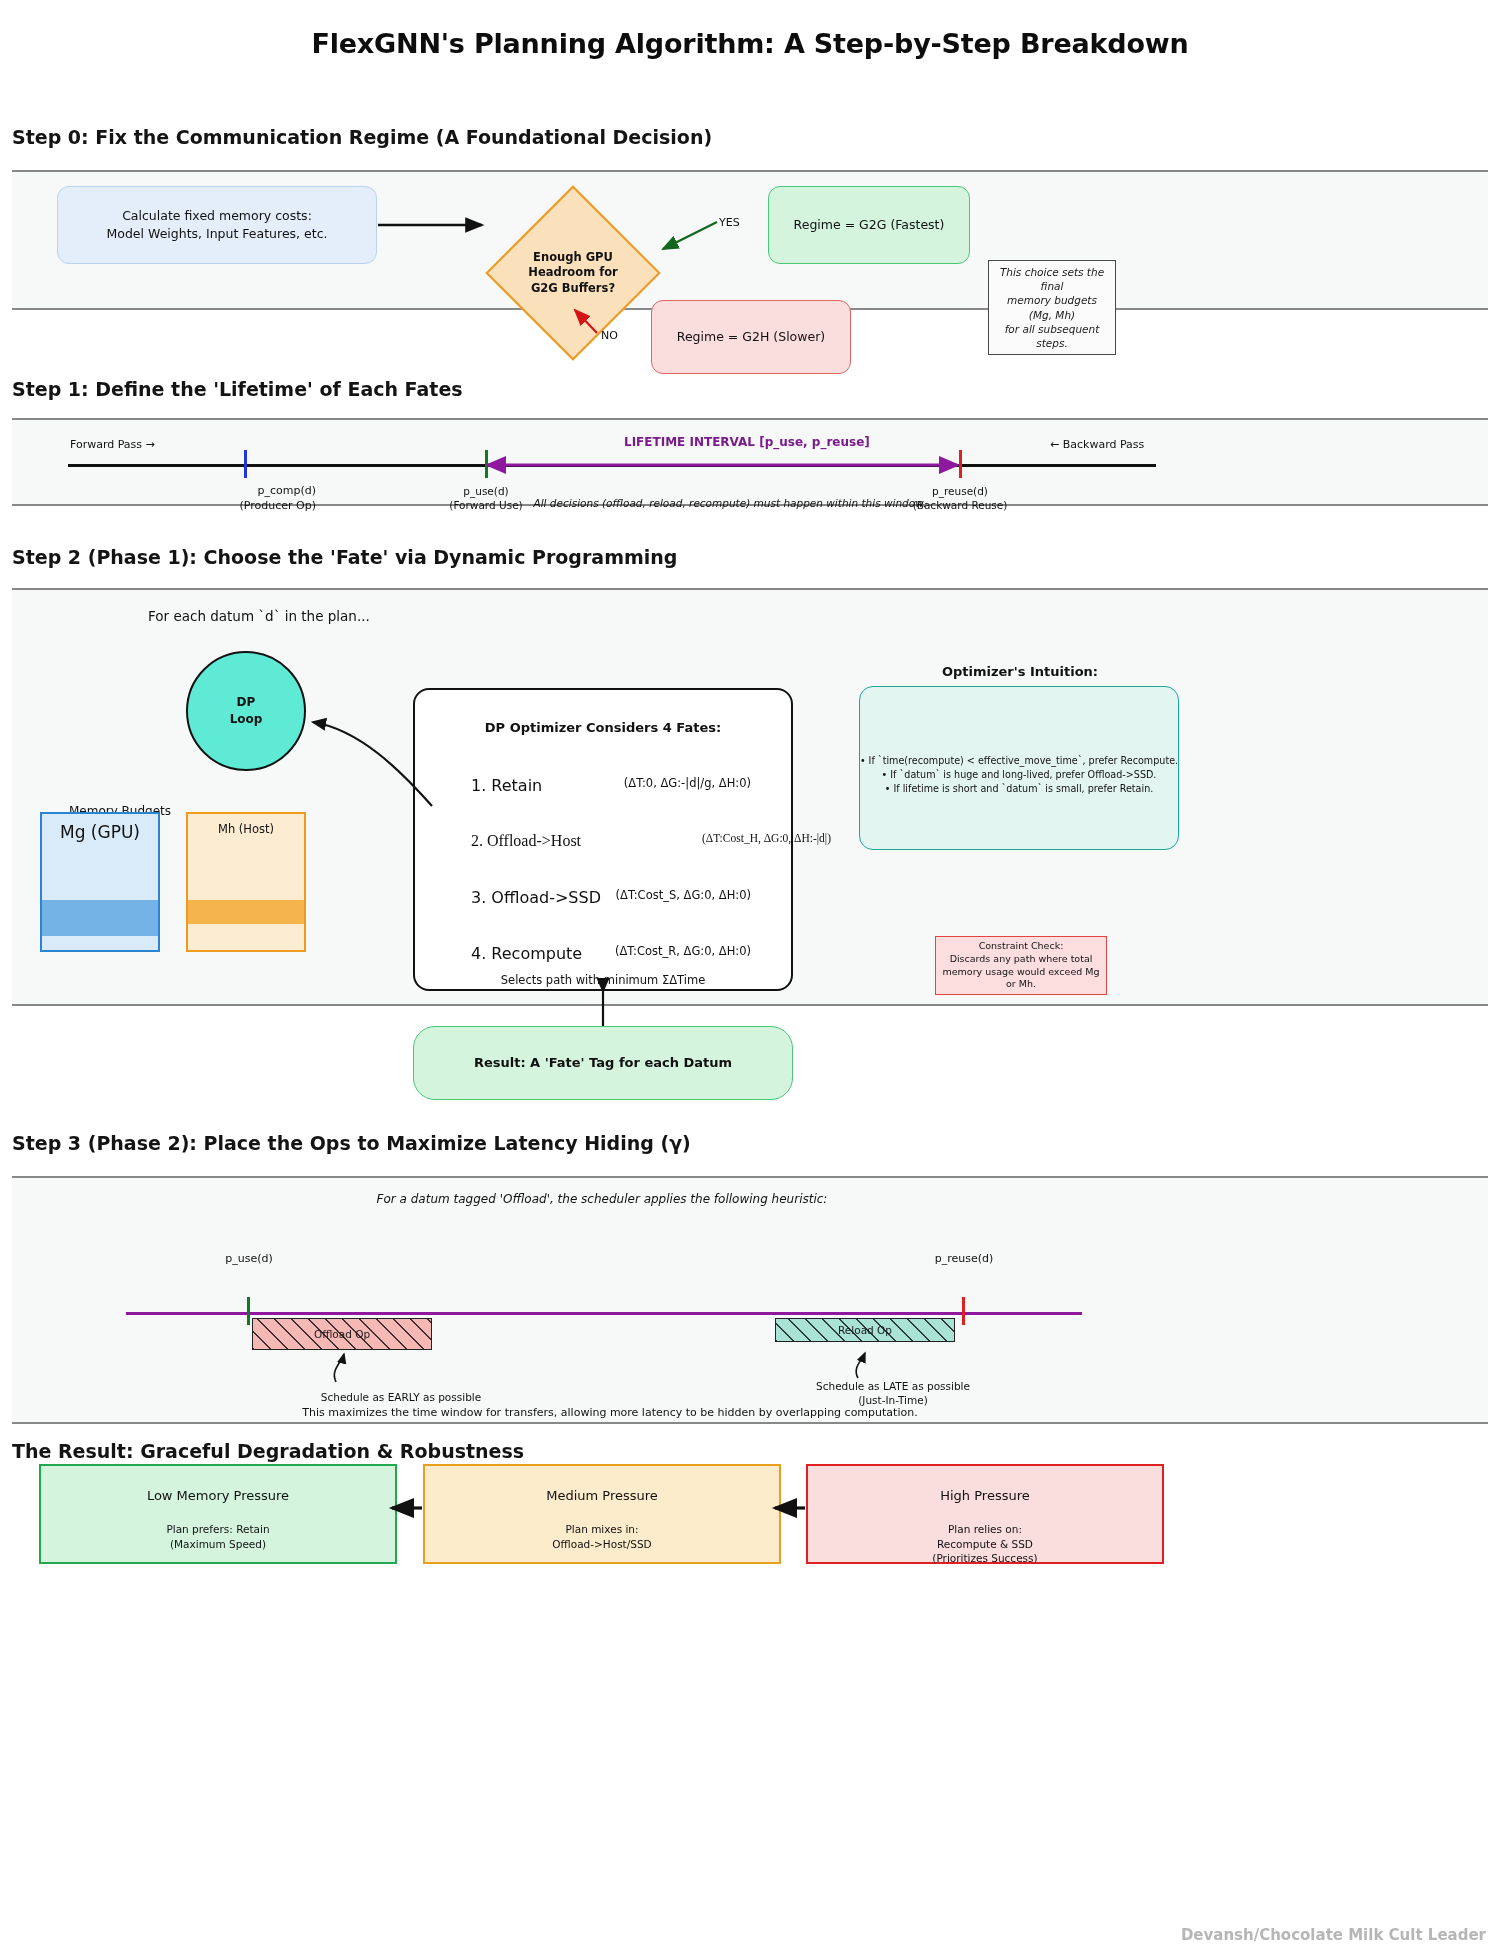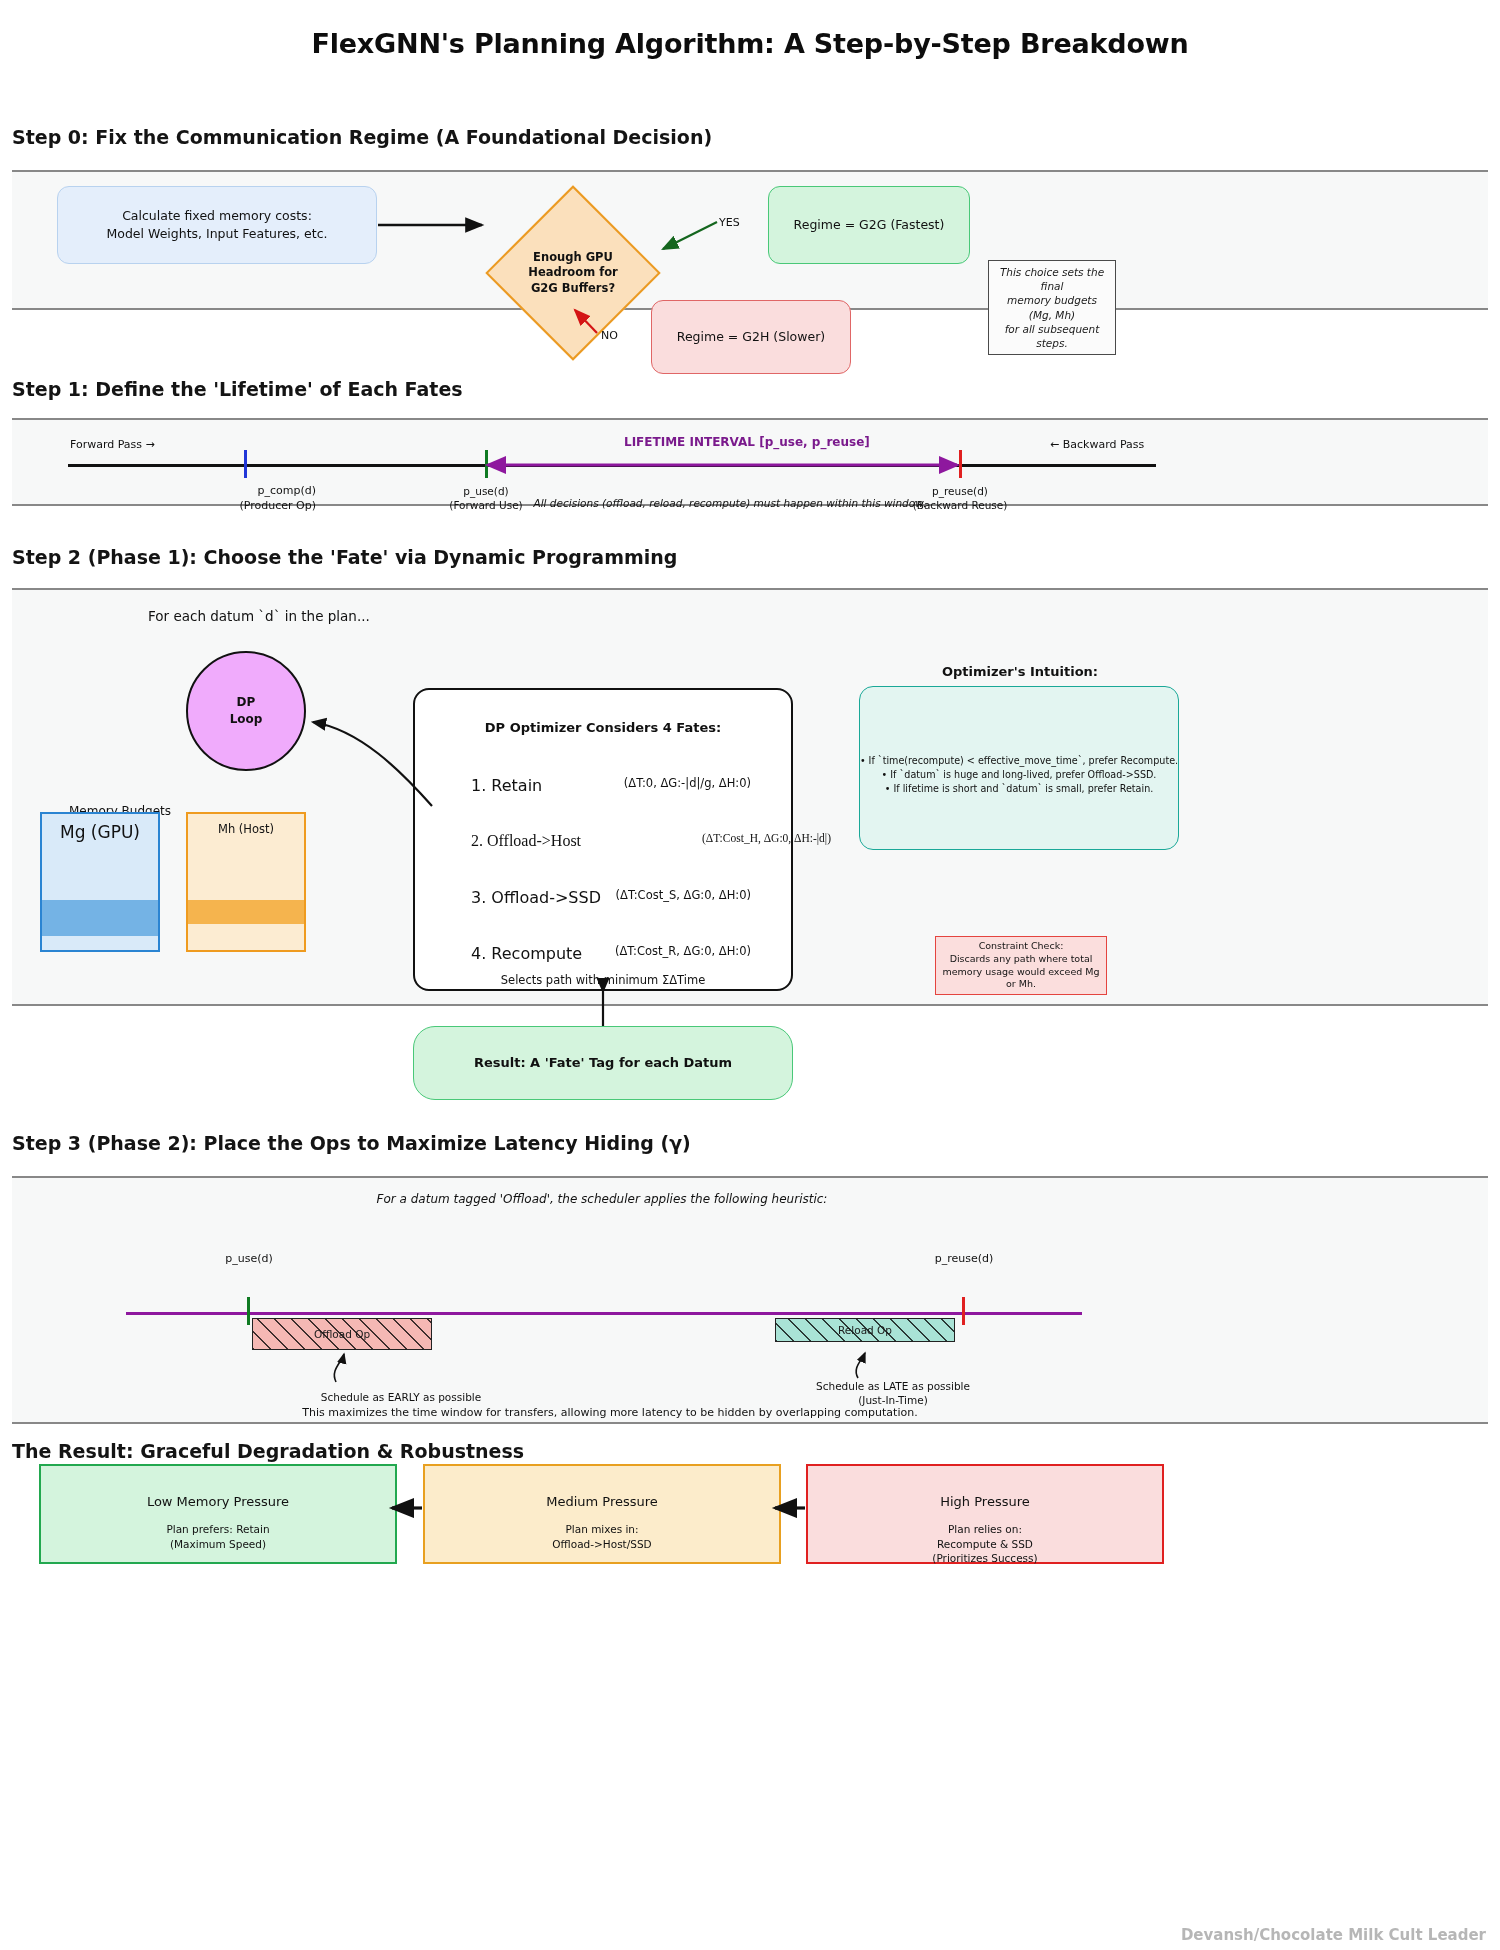--- a/index.html
+++ b/index.html
@@ -95,21 +95,21 @@
 
   
   .membar { position: absolute; }
   .membar .fill { position: absolute; left: 0; width: 100%; }
 
   
   .dp-circle {
     position: absolute; border: 2.2px solid #111; border-radius: 50%;
     display: flex; align-items: center; justify-content: center;
     text-align: center; font-size: 12px; font-weight: bold; line-height: 1.4;
-    background: #f0abfc;
+    background: #5eead4;
   }
   .fate-name { position: absolute; left: 58px; }
   .fate-cost { position: absolute; right: 42px; font-size: 11.5px; }
 
   
   .hatch-red {
     position: absolute; border: 1.4px solid #222;
     background:
       repeating-linear-gradient(45deg, rgba(0,0,0,0.75) 0 1.2px, rgba(0,0,0,0) 1.2px 12px),
       #f5b8b4;
@@ -122,21 +122,21 @@
       repeating-linear-gradient(45deg, rgba(0,0,0,0.75) 0 1.2px, rgba(0,0,0,0) 1.2px 12px),
       #a9e3d6;
     display: flex; align-items: center; justify-content: center;
     font-size: 10.5px; color: #1a1a1a;
   }
 
   
   .res-box {
     position: absolute; display: flex; flex-direction: column;
     align-items: center; justify-content: flex-start;
-    text-align: center; padding-top: 28px;
+    text-align: center; padding-top: 22px;
   }
   .res-title { font-size: 13px; color: #111; }
   .res-sub { position: absolute; top: 56px; left: 0; width: 100%; font-size: 10.5px; line-height: 1.4; color: #111; }
 
   .watermark {
     position: absolute; right: 14px; bottom: 6px;
     font-size: 15px; font-weight: bold; color: #b6b6b6;
   }
 
   .italic { font-style: italic; }

